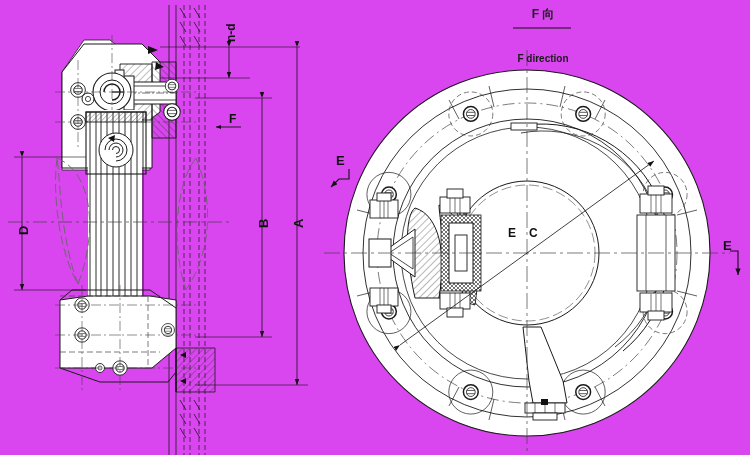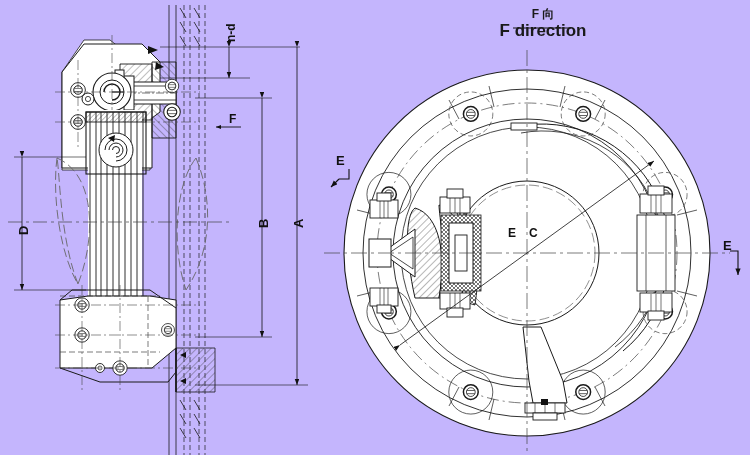--- a/index.html
+++ b/index.html
@@ -1,18 +1,18 @@
 <!DOCTYPE html>
 <html><head>
 <meta charset="utf-8">
 <style>
   html,body{margin:0;padding:0;background:#ffffff;}
   body{width:750px;height:455px;overflow:hidden;
        font-family:"Liberation Sans",sans-serif;color:#1a1a1a;}
-  #stage{position:relative;width:750px;height:455px;background:#c4b5fd;}
+  #stage{position:relative;width:750px;height:455px;background:#d946ef;}
   svg{display:block;}
   .lbl{position:absolute;font-family:"Liberation Sans",sans-serif;
        font-weight:bold;color:#111;user-select:none;white-space:nowrap;}
   .rot90{transform:rotate(-90deg);transform-origin:left top;}
   .ttl{position:absolute;text-align:center;font-weight:bold;line-height:1.12;}
 </style>
 </head>
 <body>
 
 <div id="stage">
@@ -412,21 +412,21 @@
         <line x1="211" y1="10" x2="211" y2="22" stroke="#111" stroke-width="1.1" marker-end="url(#arS)"></line>
       </g>
     </g>
 
     <line x1="513" y1="28" x2="571" y2="28" stroke="#111" stroke-width="1"></line>
   </g>
 </svg>
 
 <div class="ttl" style="left:478px;top:8px;width:130px;font-size:12px;">
   <div>F 向</div>
-  <div style="font-size:17px;">F direction</div>
+  <div style="font-size:10px;margin-top:32px;">F direction</div>
 </div>
 
 <div class="lbl rot90" style="left:16px;top:235px;font-size:13px;">D</div>
 
 <div class="lbl rot90" style="left:256px;top:228px;font-size:13px;">B</div>
 
 <div class="lbl rot90" style="left:291px;top:228px;font-size:13px;">A</div>
 
 <div class="lbl rot90" style="left:224px;top:42px;font-size:12px;">n-d</div>
 

